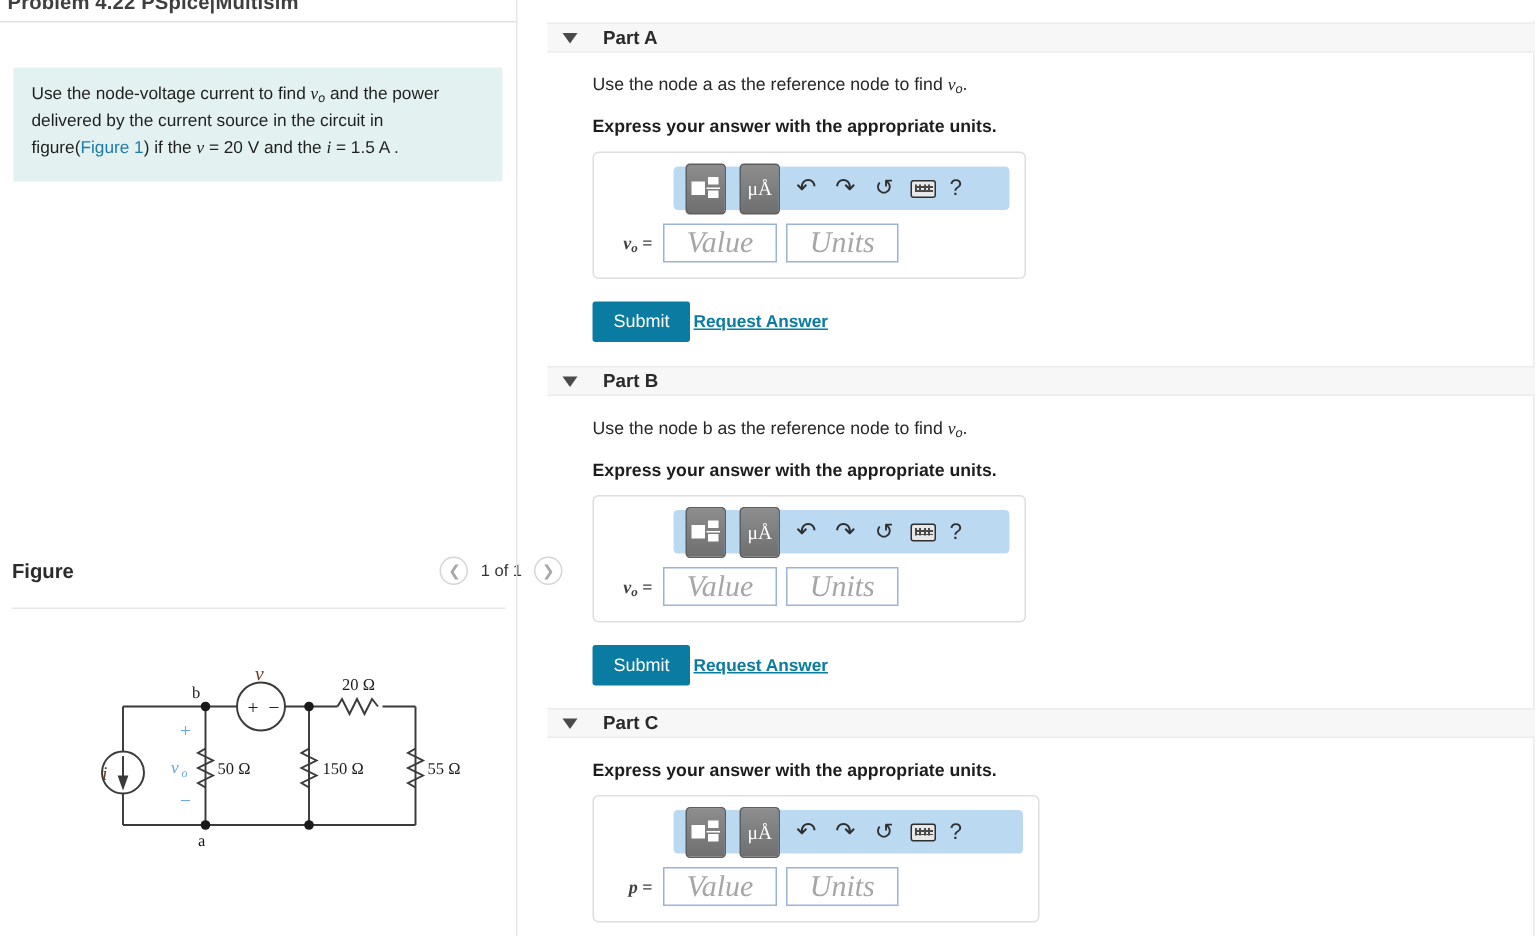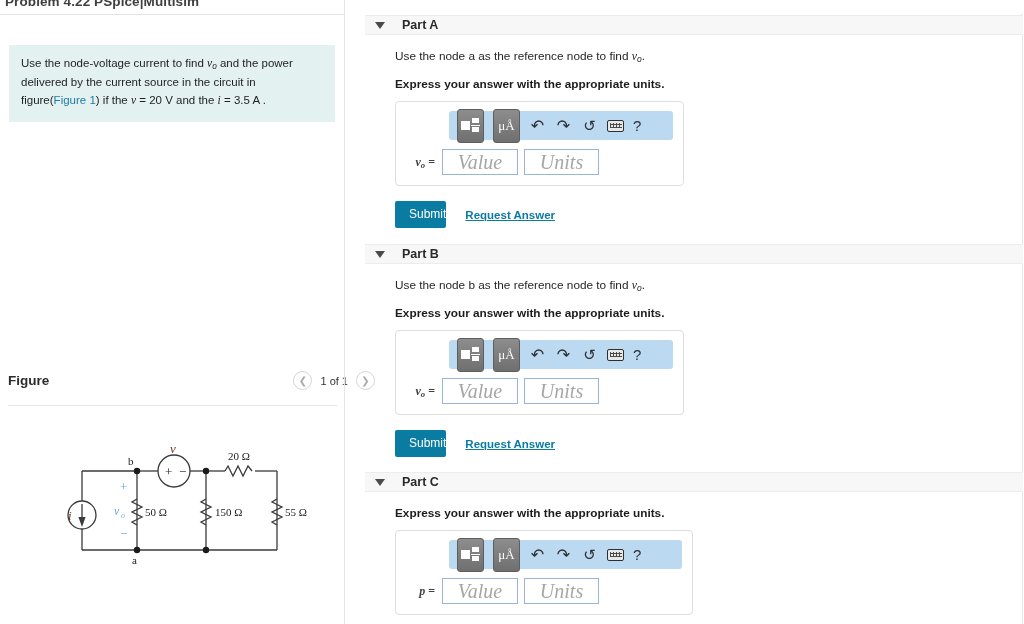--- a/index.html
+++ b/index.html
@@ -183,42 +183,42 @@
     cursor: text;
   }
   .field.value { width: 76px; margin-right: 6px; }
   .field.units { width: 75px; }
 
   
   .submit-row { display: flex; align-items: center; margin-top: 15px; }
   .submit-btn {
     background: #0a7ba1; color: #ffffff;
     font-size: 12px; border: none; border-radius: 2px;
-    padding: 6px 0 7px 14px; cursor: pointer;
+    padding: 6px 14px 7px 14px; cursor: pointer;
     font-family: "Liberation Sans", sans-serif;
     text-align: center;
   }
   .request-link {
-    margin-left: 19px; font-size: 11.5px; font-weight: bold;
+    margin-left: 2px; font-size: 11.5px; font-weight: bold;
     color: #0a7ba1; text-decoration: underline; cursor: pointer;
   }
 </style>
 </head>
 <body>
 
 <div class="page">
 
   <div class="title-bar">
     <div class="title-text">Problem 4.22 PSpice|Multisim</div>
   </div>
 
   <div class="left-col">
 
     <div class="problem-box">
-      <span>Use the node-voltage current to find </span><span class="mi">v</span><span class="sub">o</span><span> and the power delivered by the current source in the circuit in figure(</span><span class="figlink">Figure 1</span><span>) if the </span><span class="mi">v</span><span> = 20 V and the </span><span class="mi">i</span><span> = 3.5 A .</span>
+      <span>Use the node-voltage current to find </span><span class="mi">v</span><span class="sub">o</span><span> and the power delivered by the current source in the circuit in figure(</span><span class="figlink">Figure 1</span><span>) if the </span><span class="mi">v</span><span> = 20 V and the </span><span class="mi">i</span><span> = 1.5 A .</span>
     </div>
 
     <div class="figure-header">
       <div class="figure-title">Figure</div>
       <div class="fig-nav">
         <div class="nav-circle">❮</div>
         <div class="fig-count">1 of 1</div>
         <div class="nav-circle">❯</div>
       </div>
     </div>

